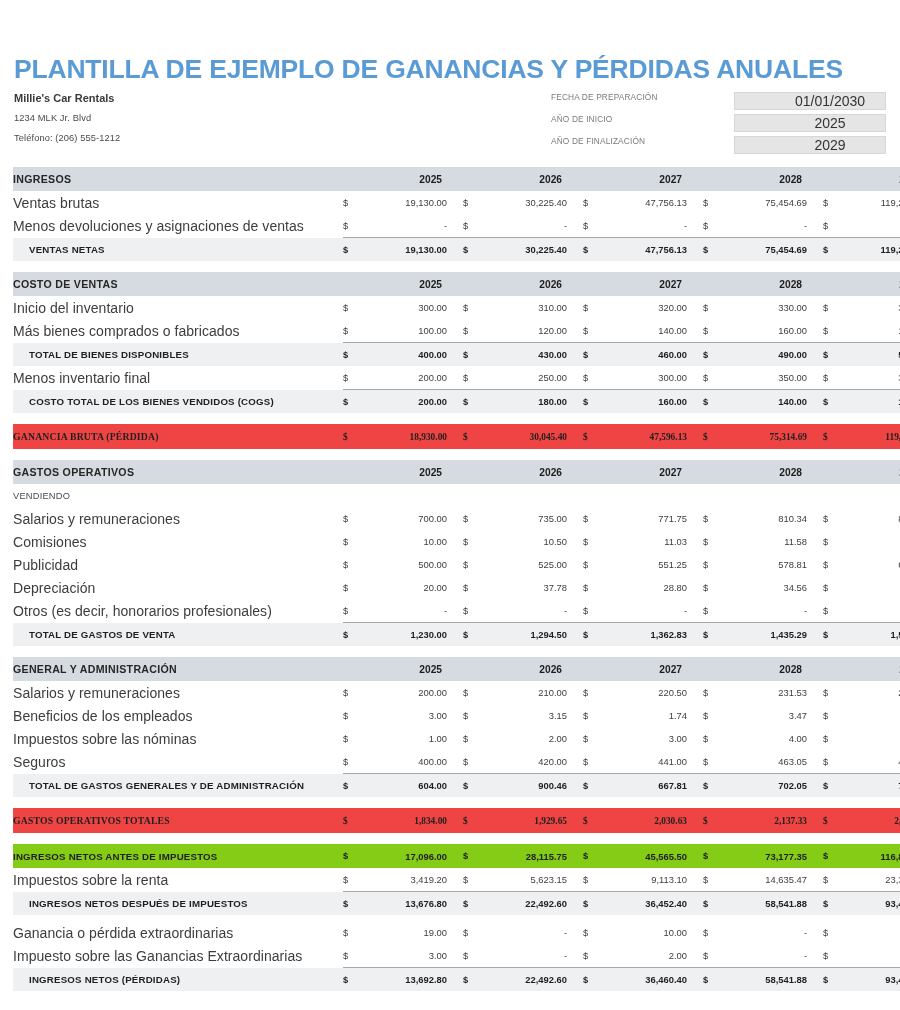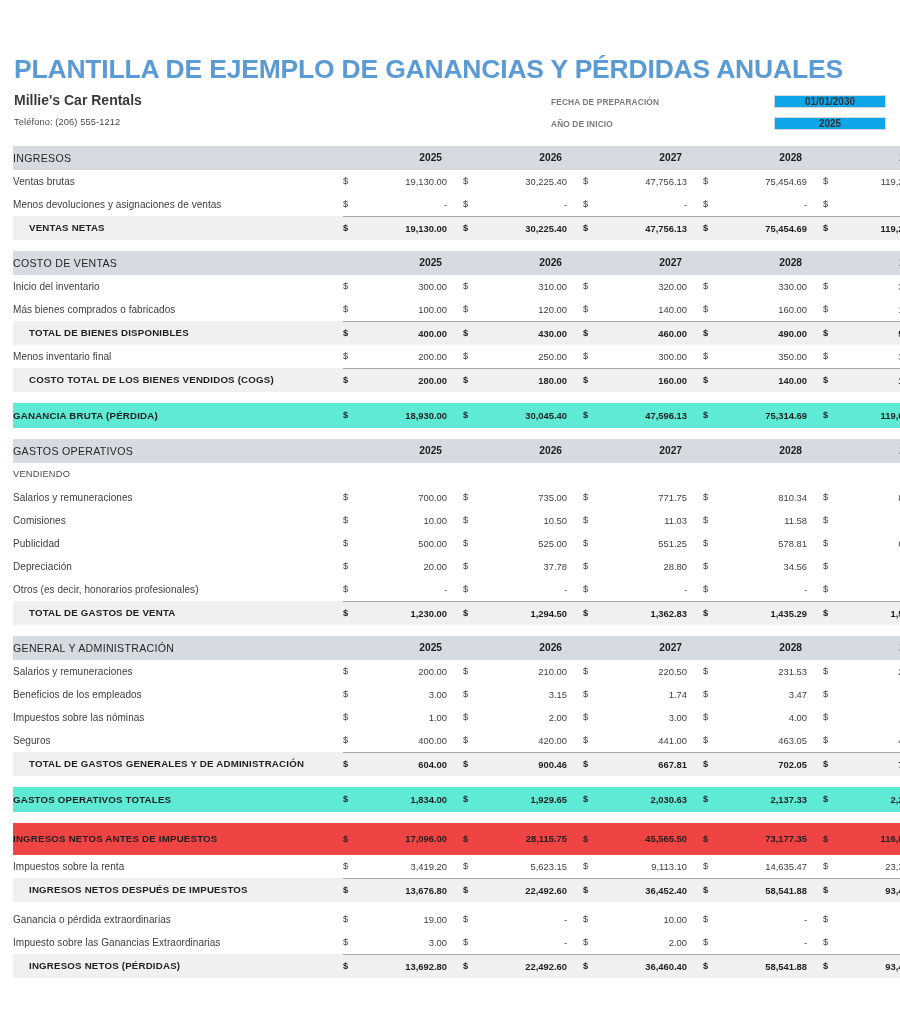--- a/index.html
+++ b/index.html
@@ -27,21 +27,21 @@
     margin-top: 48px;
   }
 
   .header-zone {
     display: flex;
     align-items: flex-start;
     padding: 8px 14px 0 14px;
   }
   .company-block { width: 430px; }
   .company-name {
-    font-size: 14px;
+    font-size: 11px;
     font-weight: bold;
     color: #3a3a3a;
     padding-bottom: 9px;
   }
   .company-line {
     font-size: 9.3px;
     color: #4a4a4a;
     padding-bottom: 9.5px;
     letter-spacing: 0.1px;
   }
@@ -53,43 +53,43 @@
   .meta-title {
     font-size: 15.5px;
     color: #595959;
     text-align: right;
     letter-spacing: 0.3px;
     padding-bottom: 8px;
     white-space: nowrap;
   }
   .meta-row {
     display: flex;
-    align-items: center;
+    align-items: flex-start;
     height: 19.5px;
     margin-bottom: 2.5px;
-    font-weight: bold;
   }
   .meta-label {
     flex: 1;
     font-size: 8.3px;
     color: #7a7a7a;
     letter-spacing: 0.15px;
     display: flex;
     align-items: center;
     white-space: nowrap;
   }
   .meta-value {
     width: 110px;
     border: 1px solid #d6d6d6;
-    font-size: 10px;
+    font-size: 14px;
     color: #333;
     display: flex;
     align-items: center;
     justify-content: center;
-    background: #0ea5e9;
+    background: #e5e5e5;
+    padding-left: 40px;
   }
 
   
   .sheet {
     padding: 0 13px;
     margin-top: 9px;
   }
   table.pl {
     width: 874px;
     border-collapse: collapse;
@@ -101,21 +101,21 @@
     height: 23px;
   }
 
   
   .c-label   { width: 330px; }
   .c-sym     { width: 24px;  }
   .c-val     { width: 80px;  }
   .c-gapm    { width: 16px;  }
 
   .lbl {
-    font-size: 10px;
+    font-size: 14px;
     color: #3d3d3d;
     padding-left: 12px;
     white-space: nowrap;
     letter-spacing: 0.05px;
   }
   .ind1 { padding-left: 47px; }
   .ind0 { padding-left: 12px; }
   .ind2 { padding-left: 58px; margin-top: 28px; }
 
   .sym {
@@ -131,21 +131,21 @@
     padding-right: 5px;
     font-variant-numeric: tabular-nums;
   }
 
   
   tr.section-head td {
     background: #d6dbe2;
     height: 24px;
   }
   tr.section-head .lbl {
-    font-weight: normal;
+    font-weight: bold;
     font-size: 10.6px;
     color: #262626;
     letter-spacing: 0.3px;
     margin-left: 48px;
   }
   tr.section-head .val {
     font-weight: bold;
     font-size: 10.2px;
     color: #1d1d1d;
     padding-right: 5px;
@@ -153,30 +153,31 @@
 
   tr.total td {
     background: #eef0f2;
     border-top: 1px solid #a8a8a8;
   }
   tr.total td.c-label-cell { border-top: none; padding-left: 16px; }
   tr.total .lbl { font-weight: bold; font-size: 9.7px; color: #1f1f1f; letter-spacing: 0.2px; }
   tr.total .sym, tr.total .val { font-weight: bold; color: #1f1f1f; }
 
   tr.grand td {
-    background: #5eead4;
+    background: #ef4444;
     border-top: none;
     height: 25px;
+    font-family: Liberation Serif, serif;
   }
   tr.grand .lbl { font-weight: bold; font-size: 9.7px; color: #1f1f1f; letter-spacing: 0.2px; }
   tr.grand .sym, tr.grand .val { font-weight: bold; color: #1f1f1f; }
 
   tr.emph td {
-    background: #ef4444;
-    height: 32px;
+    background: #84cc16;
+    height: 24px;
   }
   tr.emph .lbl { font-weight: bold; font-size: 9.7px; color: #1f1f1f; letter-spacing: 0.2px; }
   tr.emph .sym, tr.emph .val { font-weight: bold; color: #1f1f1f; }
 
   tr.subhead .lbl {
     font-size: 9.3px;
     color: #4a4a4a;
     letter-spacing: 0.2px;
   }
 
@@ -192,32 +193,37 @@
   }
 </style>
 </head>
 <body>
 
 <div class="page-title">PLANTILLA DE EJEMPLO DE GANANCIAS Y PÉRDIDAS ANUALES</div>
 
 <div class="header-zone">
   <div class="company-block">
     <div class="company-name">Millie's Car Rentals</div>
+    <div class="company-line">1234 MLK Jr. Blvd</div>
     <div class="company-line">Teléfono: (206) 555-1212</div>
   </div>
 
   <div class="meta-block">
 
     <div class="meta-row">
       <div class="meta-label">FECHA DE PREPARACIÓN</div>
       <div class="meta-value">01/01/2030</div>
     </div>
     <div class="meta-row">
       <div class="meta-label">AÑO DE INICIO</div>
       <div class="meta-value">2025</div>
+    </div>
+    <div class="meta-row">
+      <div class="meta-label">AÑO DE FINALIZACIÓN</div>
+      <div class="meta-value">2029</div>
     </div>
   </div>
 </div>
 
 <div class="sheet">
 <table class="pl">
   <colgroup>
     <col class="c-label">
         <col class="c-sym">
         <col class="c-val">

